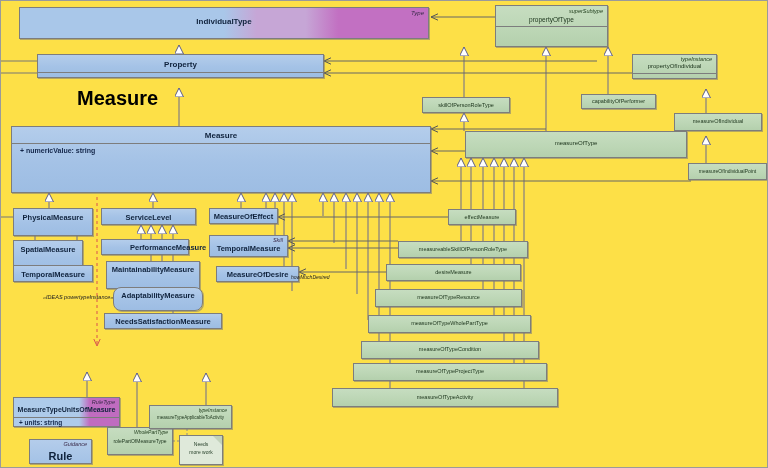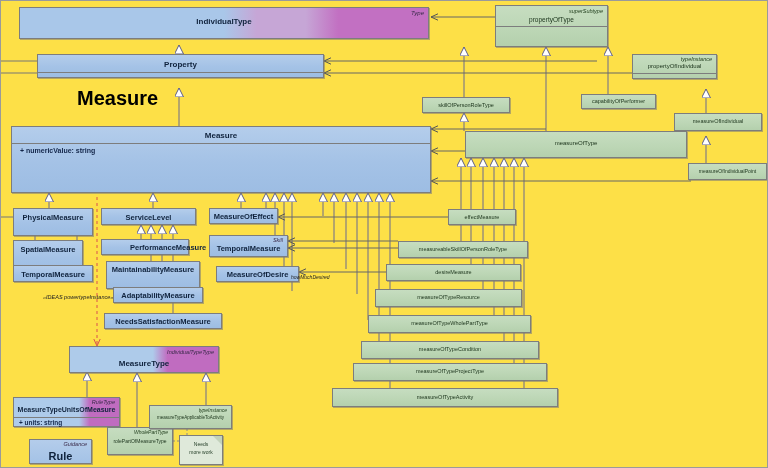--- a/index.html
+++ b/index.html
@@ -172,21 +172,21 @@
 
   <div class="node blue" style="left:100px;top:207px;width:95px;height:17px;">
     <div class="title" style="top:4px;font-size:7.5px;">ServiceLevel</div>
   </div>
   <div class="node blue" style="left:100px;top:238px;width:88px;height:16px;">
     <div class="title" style="top:3px;font-size:7.5px;margin-left:28px;">PerformanceMeasure</div>
   </div>
   <div class="node blue" style="left:105px;top:260px;width:94px;height:28px;">
     <div class="title" style="top:3px;font-size:7.5px;">MaintainabilityMeasure</div>
   </div>
-  <div class="node blue" style="left:112px;top:286px;width:90px;height:16px;">
+  <div class="node blue" style="left:112px;top:286px;width:90px;height:24px;border-radius:8px;">
     <div class="title" style="top:3px;font-size:7.5px;">AdaptabilityMeasure</div>
   </div>
   <div class="node blue" style="left:103px;top:312px;width:118px;height:16px;">
     <div class="title" style="top:3px;font-size:7.5px;">NeedsSatisfactionMeasure</div>
   </div>
 
   <div class="node blue" style="left:208px;top:207px;width:69px;height:16px;">
     <div class="title" style="top:3px;font-size:7.5px;">MeasureOfEffect</div>
   </div>
   <div class="node blue" style="left:208px;top:234px;width:79px;height:22px;">
@@ -258,25 +258,20 @@
   </div>
 
   <div class="node green" style="left:352px;top:362px;width:194px;height:18px;">
     <div class="gtitle" style="top:4px;font-size:5.5px;">measureOfTypeProjectType</div>
   </div>
 
   <div class="node green" style="left:331px;top:387px;width:226px;height:19px;">
     <div class="gtitle" style="top:5px;font-size:5.5px;">measureOfTypeActivity</div>
   </div>
 
-  <div class="node" style="left:68px;top:345px;width:150px;height:27px;
-       background:linear-gradient(90deg,#aecbea 0%,#aecbea 56%,#c06cc0 66%,#c06cc0 100%);">
-    <div class="stereo" style="top:2px;font-size:5.5px;">IndividualTypeType</div>
-    <div class="title" style="top:12px;font-size:8px;">MeasureType</div>
-  </div>
 
   <div class="node" style="left:12px;top:396px;width:107px;height:30px;
        background:linear-gradient(90deg,#aecbea 0%,#aecbea 62%,#c06cc0 72%,#c06cc0 100%);">
     <div class="stereo" style="top:1px;font-size:5.5px;">RuleType</div>
     <div class="title" style="top:8px;font-size:7px;">MeasureTypeUnitsOfMeasure</div>
     <div class="divider" style="top:19px;"></div>
     <div class="attr" style="left:5px;top:21px;font-size:6.5px;">+    units:  string</div>
   </div>
 
   <div class="node" style="left:28px;top:438px;width:63px;height:25px;

